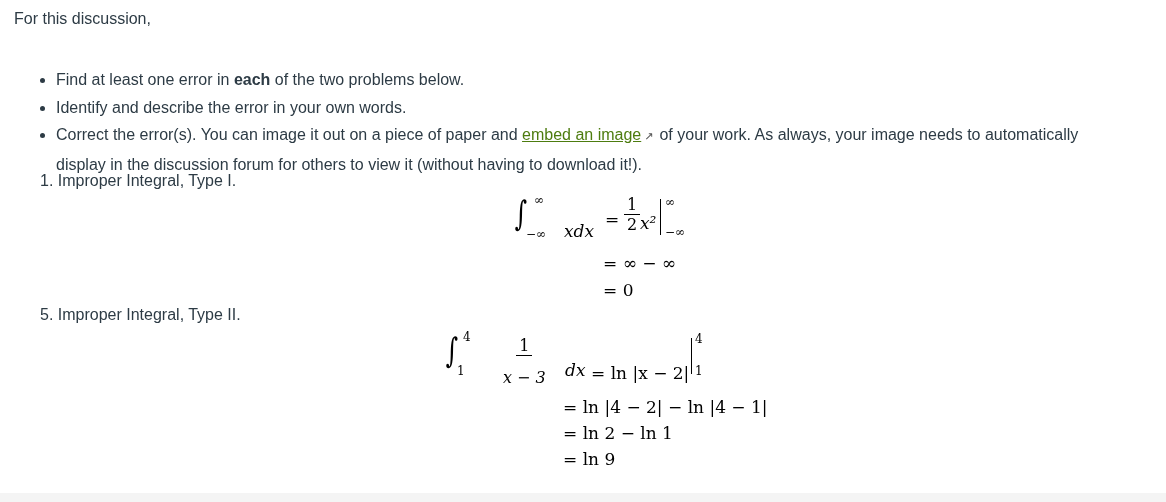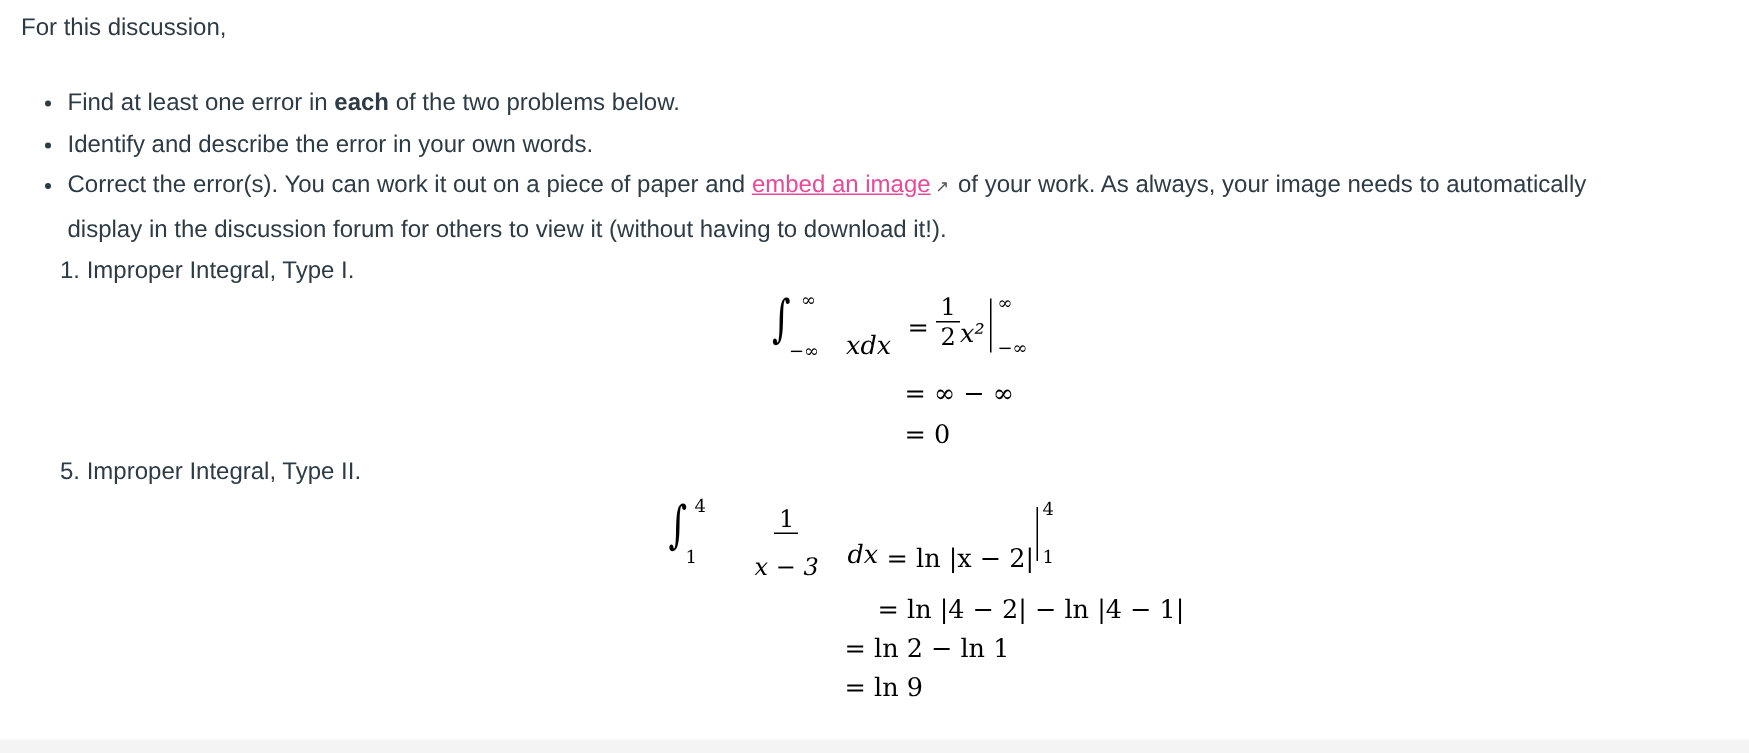--- a/index.html
+++ b/index.html
@@ -1,40 +1,40 @@
 <!DOCTYPE html>
 <html><head>
 <meta charset="utf-8">
 <style>
   html, body { margin:0; padding:0; }
   body { width:1166px; height:502px; background:#fff; position:relative; overflow:hidden;
          font-family:"Liberation Sans", "DejaVu Sans", sans-serif; color:#2d3b45; font-size:16px; }
   .intro { position:absolute; left:14px; top:10px; }
-  ul.bullets { position:absolute; left:18px; top:50px; margin:5px; padding:0 0 0 22px; width:1060px; line-height:27.5px; }
+  ul.bullets { position:absolute; left:18px; top:50px; margin:16px; padding:0 0 0 22px; width:1060px; line-height:27.5px; }
   ul.bullets li { margin:0; }
-  a.link { color:#ec4899; text-decoration:underline; }
+  a.link { color:#4d7c0f; text-decoration:underline; }
   .ext { display:inline-block; font-size:11px; color:#555; margin:0 6px 0 3px; }
   .ol-item { position:absolute; left:40px; }
   .math { position:absolute; font-family:"DejaVu Serif", "Liberation Serif", serif; color:#000; font-size:17px; white-space:nowrap; }
   .math i { font-style:italic;margin-top:12px; }
   .int { font-size:34px; display:inline-block; vertical-align:middle; transform:scaleX(0.7); }
   .lim { position:absolute; font-size:12px; }
   .frac { display:inline-flex; flex-direction:column; align-items:center; vertical-align:middle; font-size:16px; }
   .frac .num { border-bottom:1px solid #000; padding:0 3px; }
   .footer-band { position:absolute; left:0; top:493px; width:1166px; height:9px; background:#f4f4f4; }
 </style>
 </head>
 <body>
 
 <div class="intro">For this discussion,</div>
 
 <ul class="bullets">
   <li><span>Find at least one error in </span><b>each</b><span> of the two problems below.</span></li>
   <li>Identify and describe the error in your own words.</li>
-  <li><span>Correct the error(s). You can work it out on a piece of paper and </span><a class="link" href="#">embed an image</a><span class="ext">↗</span><span>of your work. As always, your image needs to automatically display in the discussion forum for others to view it (without having to download it!).</span></li>
+  <li><span>Correct the error(s). You can image it out on a piece of paper and </span><a class="link" href="#">embed an image</a><span class="ext">↗</span><span>of your work. As always, your image needs to automatically display in the discussion forum for others to view it (without having to download it!).</span></li>
 </ul>
 
 <div class="ol-item" style="top:172px">1. Improper Integral, Type I.</div>
 
 <div class="math" style="left:512px; top:193px; width:200px; height:60px;">
   <span class="int" style="position:absolute; left:0; top:0;">∫</span>
   <span class="lim" style="left:22px; top:0;">∞</span>
   <span class="lim" style="left:14px; top:34px;">−∞</span>
   <i style="position:absolute; left:52px; top:16px;">xdx</i>
   <span style="position:absolute; left:93px; top:16px;">=</span>
@@ -59,17 +59,17 @@
   <span class="frac" style="position:absolute; left:60px; top:6px;">
       <span class="num">1</span>
       <i>x − 3</i>
     </span>
   <i style="position:absolute; left:122px; top:18px;">dx</i>
   <span style="position:absolute; left:148px; top:18px;margin-top:15px;">= ln |x − 2|</span>
   <span style="position:absolute; left:248px; top:8px; border-left:1px solid #000; height:36px;"></span>
   <span class="lim" style="left:252px; top:2px;">4</span>
   <span class="lim" style="left:252px; top:34px;">1</span>
 </div>
-<div class="math" style="left:585px; top:397px;text-align:center;">= ln |4 − 2| − ln |4 − 1|</div>
+<div class="math" style="left:563px; top:397px;text-align:center;">= ln |4 − 2| − ln |4 − 1|</div>
 <div class="math" style="left:563px; top:423px;text-align:right;">= ln 2 − ln 1</div>
 <div class="math" style="left:563px; top:449px;">= ln 9</div>
 
 <div class="footer-band"></div>
 
 </body></html>

